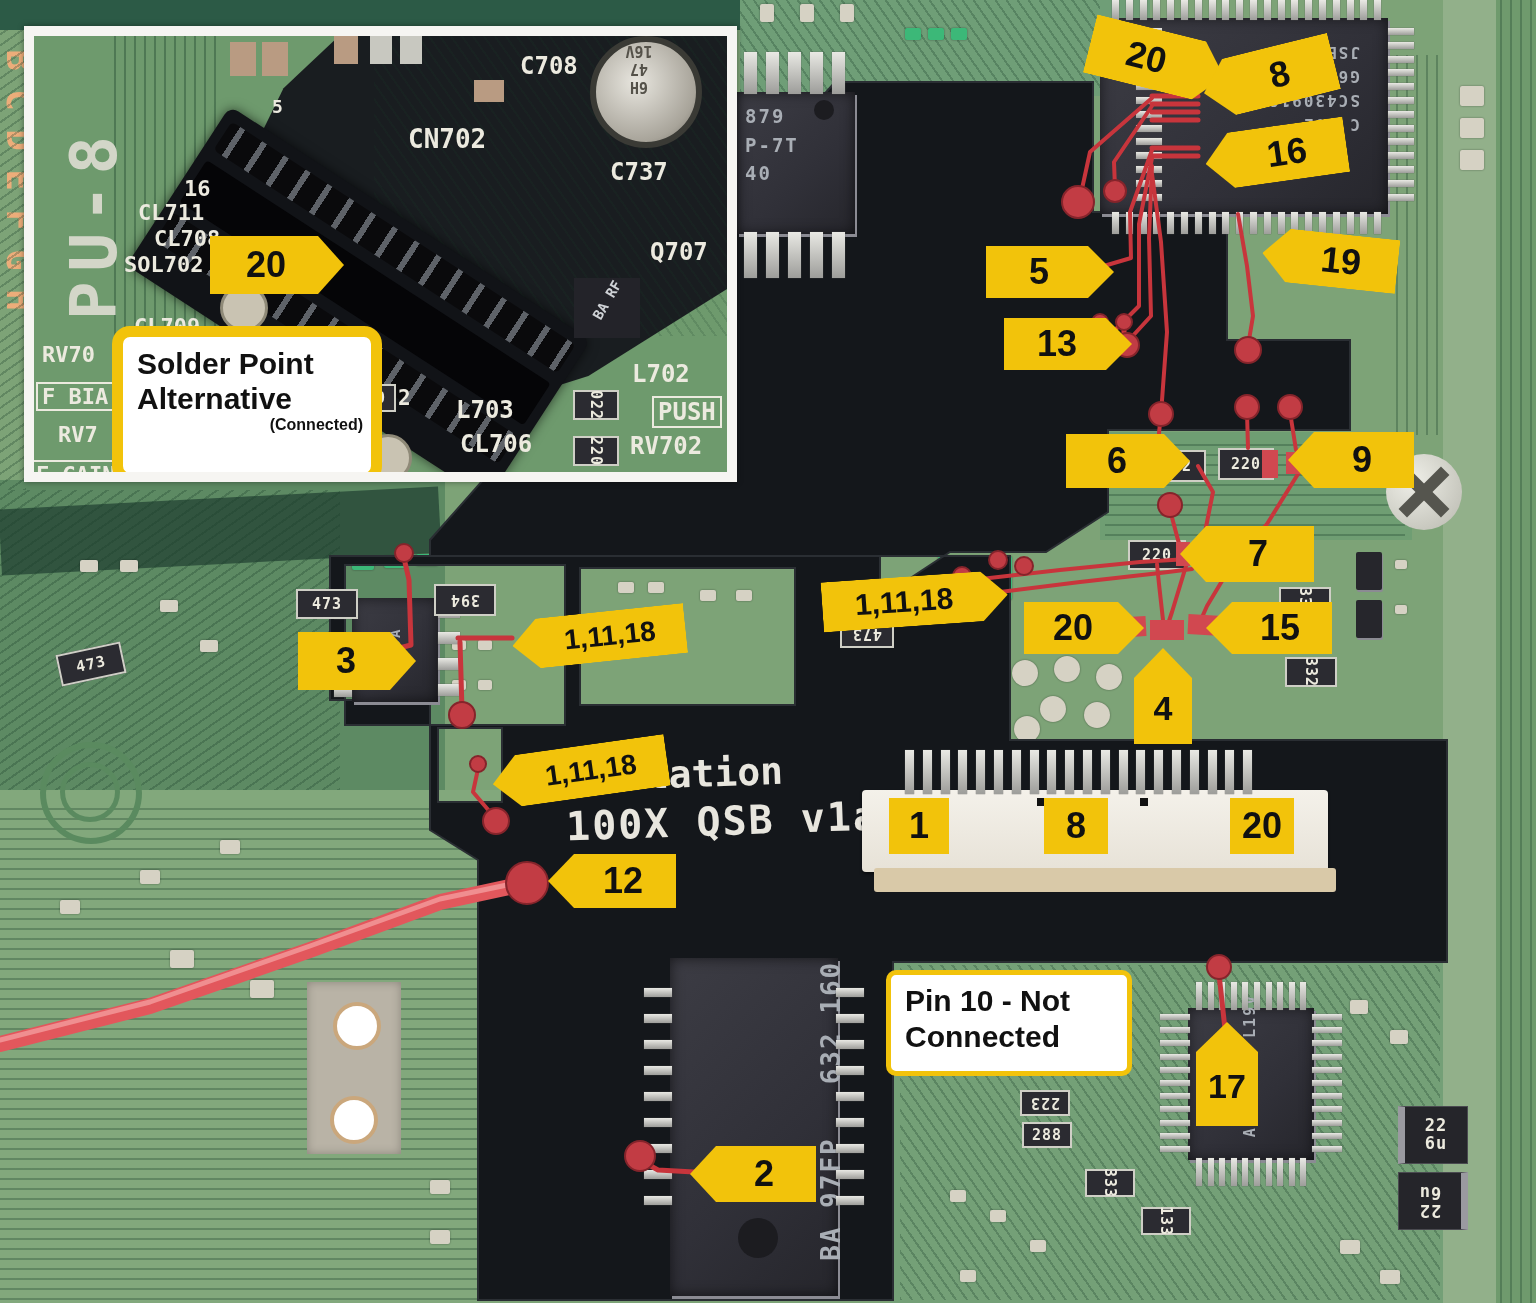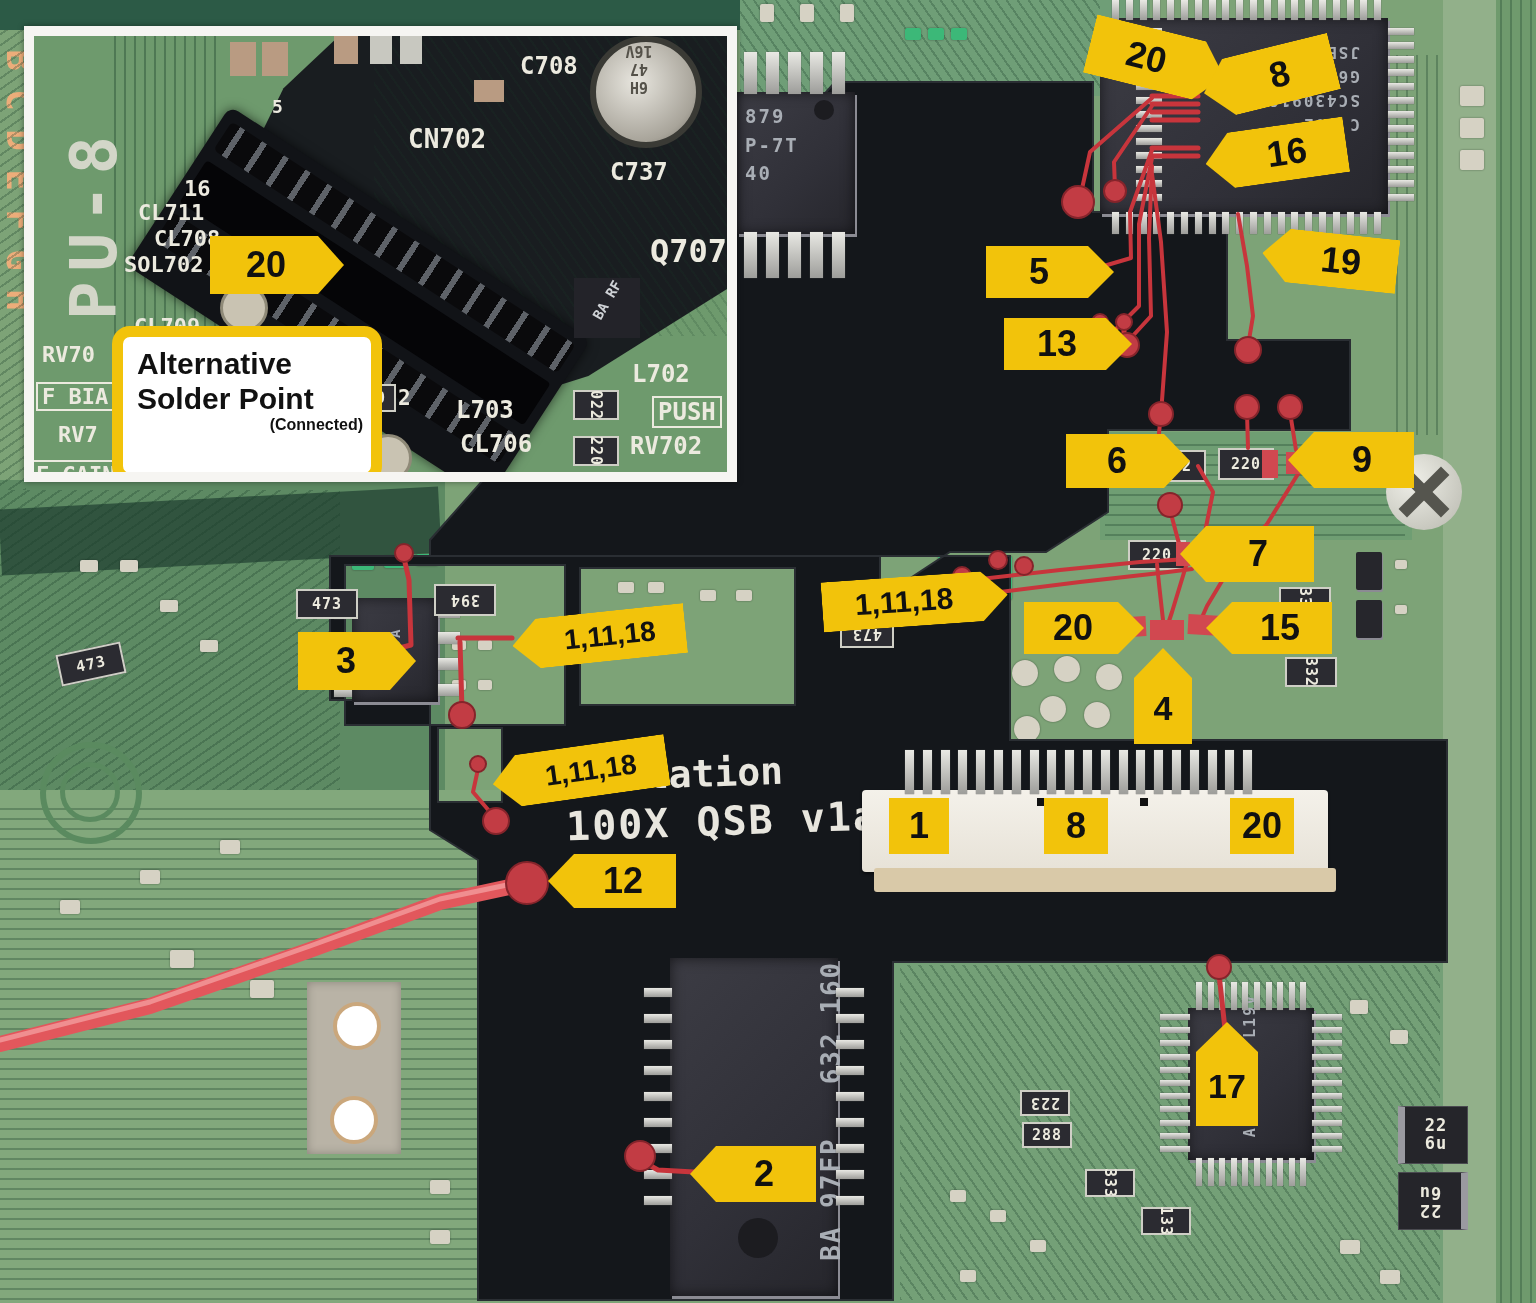--- a/index.html
+++ b/index.html
@@ -424,20 +424,24 @@
       <circle cx="978" cy="601" r="7" fill="#c23c44" stroke="#85242b" stroke-width="2"></circle>
       <circle cx="404" cy="553" r="9" fill="#c23c44" stroke="#85242b" stroke-width="2"></circle>
       <circle cx="462" cy="715" r="13" fill="#c23c44" stroke="#85242b" stroke-width="2"></circle>
       <circle cx="478" cy="764" r="8" fill="#c23c44" stroke="#85242b" stroke-width="2"></circle>
       <circle cx="496" cy="821" r="13" fill="#c23c44" stroke="#85242b" stroke-width="2"></circle>
       <circle cx="527" cy="883" r="21" fill="#c23c44" stroke="#85242b" stroke-width="2"></circle>
       <circle cx="640" cy="1156" r="15" fill="#c23c44" stroke="#85242b" stroke-width="2"></circle>
       <circle cx="1219" cy="967" r="12" fill="#c23c44" stroke="#85242b" stroke-width="2"></circle>
     </svg>
 
+  <div class="notebox" style="left:886px;top:970px;width:222px;height:88px;padding:8px 0 0 14px;font-size:30px;line-height:1.2;">
+    <div>Pin 10 - Not</div>
+    <div>Connected</div>
+  </div>
 
   <div id="callouts"></div>
   <div id="pinlabels"></div>
 
   <div id="inset">
     <div id="inset-inner">
 
       <div class="in-abs" style="left:0;top:0;width:693px;height:436px;background:#191d20;z-index:1;
                   clip-path:polygon(44% 0,100% 0,100% 58%,80% 78%,56% 90%,28% 38%,36% 12%);"></div>
       <div class="in-abs tr-d1" style="left:340px;top:0;width:353px;height:300px;z-index:1;opacity:.5;"></div>
@@ -475,30 +479,30 @@
       <div class="in-abs" style="left:440px;top:44px;width:30px;height:22px;background:#b99b82;z-index:3;"></div>
       <div class="in-abs" style="left:336px;top:0;width:22px;height:28px;background:#c8c8c0;z-index:3;"></div>
       <div class="in-abs" style="left:366px;top:0;width:22px;height:28px;background:#c8c8c0;z-index:3;"></div>
 
       <div class="in-abs" style="left:-90px;top:150px;width:300px;text-align:center;transform:rotate(-90deg);color:#d3d6c8;
                   font:bold 64px 'DejaVu Sans Mono',monospace;letter-spacing:10px;z-index:5;">PU-8</div>
 
       <div id="inset-silk"></div>
 
       <div id="alt-note" style="left:78px;top:290px;width:234px;height:126px;padding:10px 0 0 14px;">
+        <div style="font-weight:bold;font-size:30px;line-height:1.15;">Solder Point</div>
         <div style="font-weight:bold;font-size:30px;line-height:1.15;">Alternative</div>
-        <div style="font-weight:bold;font-size:30px;line-height:1.15;">Solder Point</div>
         <div style="font-weight:bold;font-size:16px;text-align:right;padding-right:8px;">(Connected)</div>
       </div>
     <div class="callout right" style="left: 176px; top: 200px; width: 112px; height: 58px; font-size: 36px; transform: rotate(0deg); z-index: 15;">
           <span class="lbl">20</span>
         </div>
         <div class="silk" style="left: 486px; top: 16px; font-size: 24px; z-index: 9;">C708</div>
         <div class="silk" style="left: 576px; top: 122px; font-size: 24px; z-index: 9;">C737</div>
-        <div class="silk" style="left: 616px; top: 196px; font-size: 32px; z-index: 9;">Q707</div>
+        <div class="silk" style="left: 616px; top: 202px; font-size: 24px; z-index: 9;">Q707</div>
         <div class="silk" style="left: 150px; top: 140px; font-size: 22px; z-index: 9;">16</div>
         <div class="silk" style="left: 104px; top: 164px; font-size: 22px; z-index: 9;">CL711</div>
         <div class="silk" style="left: 120px; top: 190px; font-size: 22px; z-index: 9;">CL708</div>
         <div class="silk" style="left: 90px; top: 216px; font-size: 22px; z-index: 9;">SOL702</div>
         <div class="silk" style="left: 100px; top: 278px; font-size: 22px; z-index: 9;">CL709</div>
         <div class="silk" style="left: 8px; top: 306px; font-size: 22px; z-index: 9;">RV70</div>
         <div class="silk boxed" style="left: 2px; top: 346px; font-size: 22px; z-index: 9;">F BIA</div>
         <div class="silk" style="left: 24px; top: 386px; font-size: 22px; z-index: 9;">RV7</div>
         <div class="silk boxed" style="left: -4px; top: 424px; font-size: 22px; z-index: 9;">F GAIN P</div>
         <div class="silk" style="left: 598px; top: 324px; font-size: 24px; z-index: 9;">L702</div>

